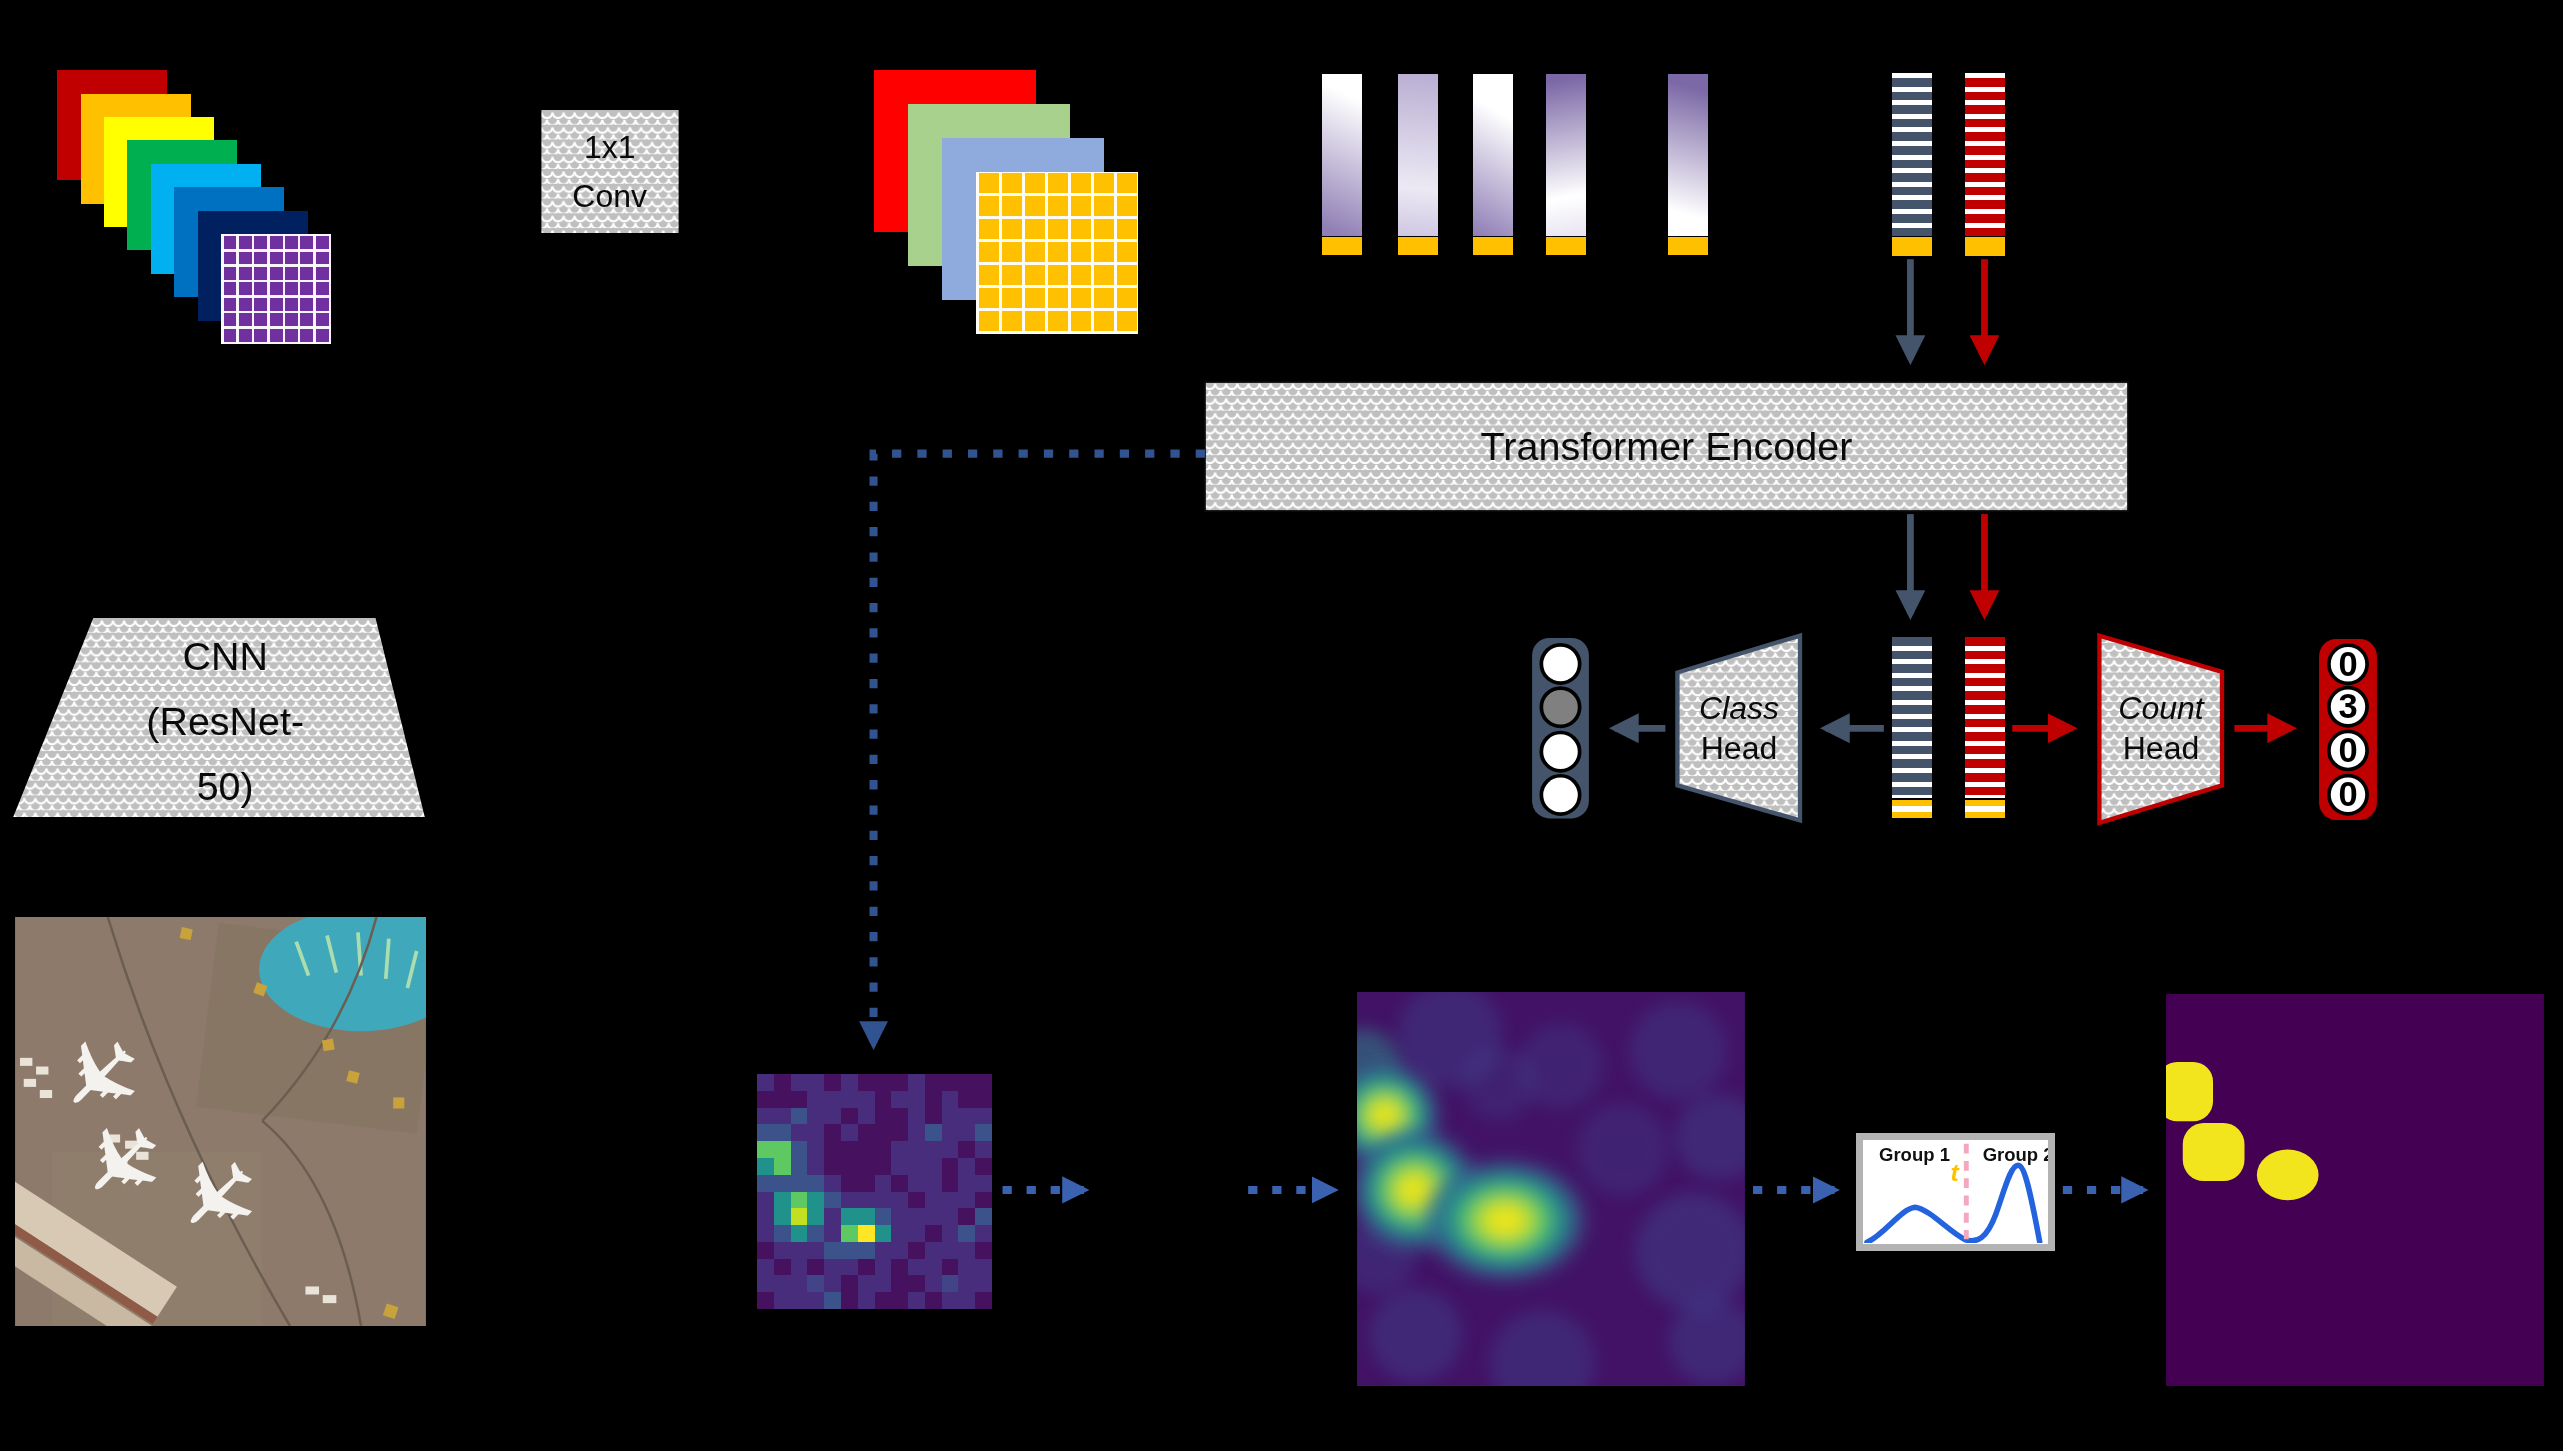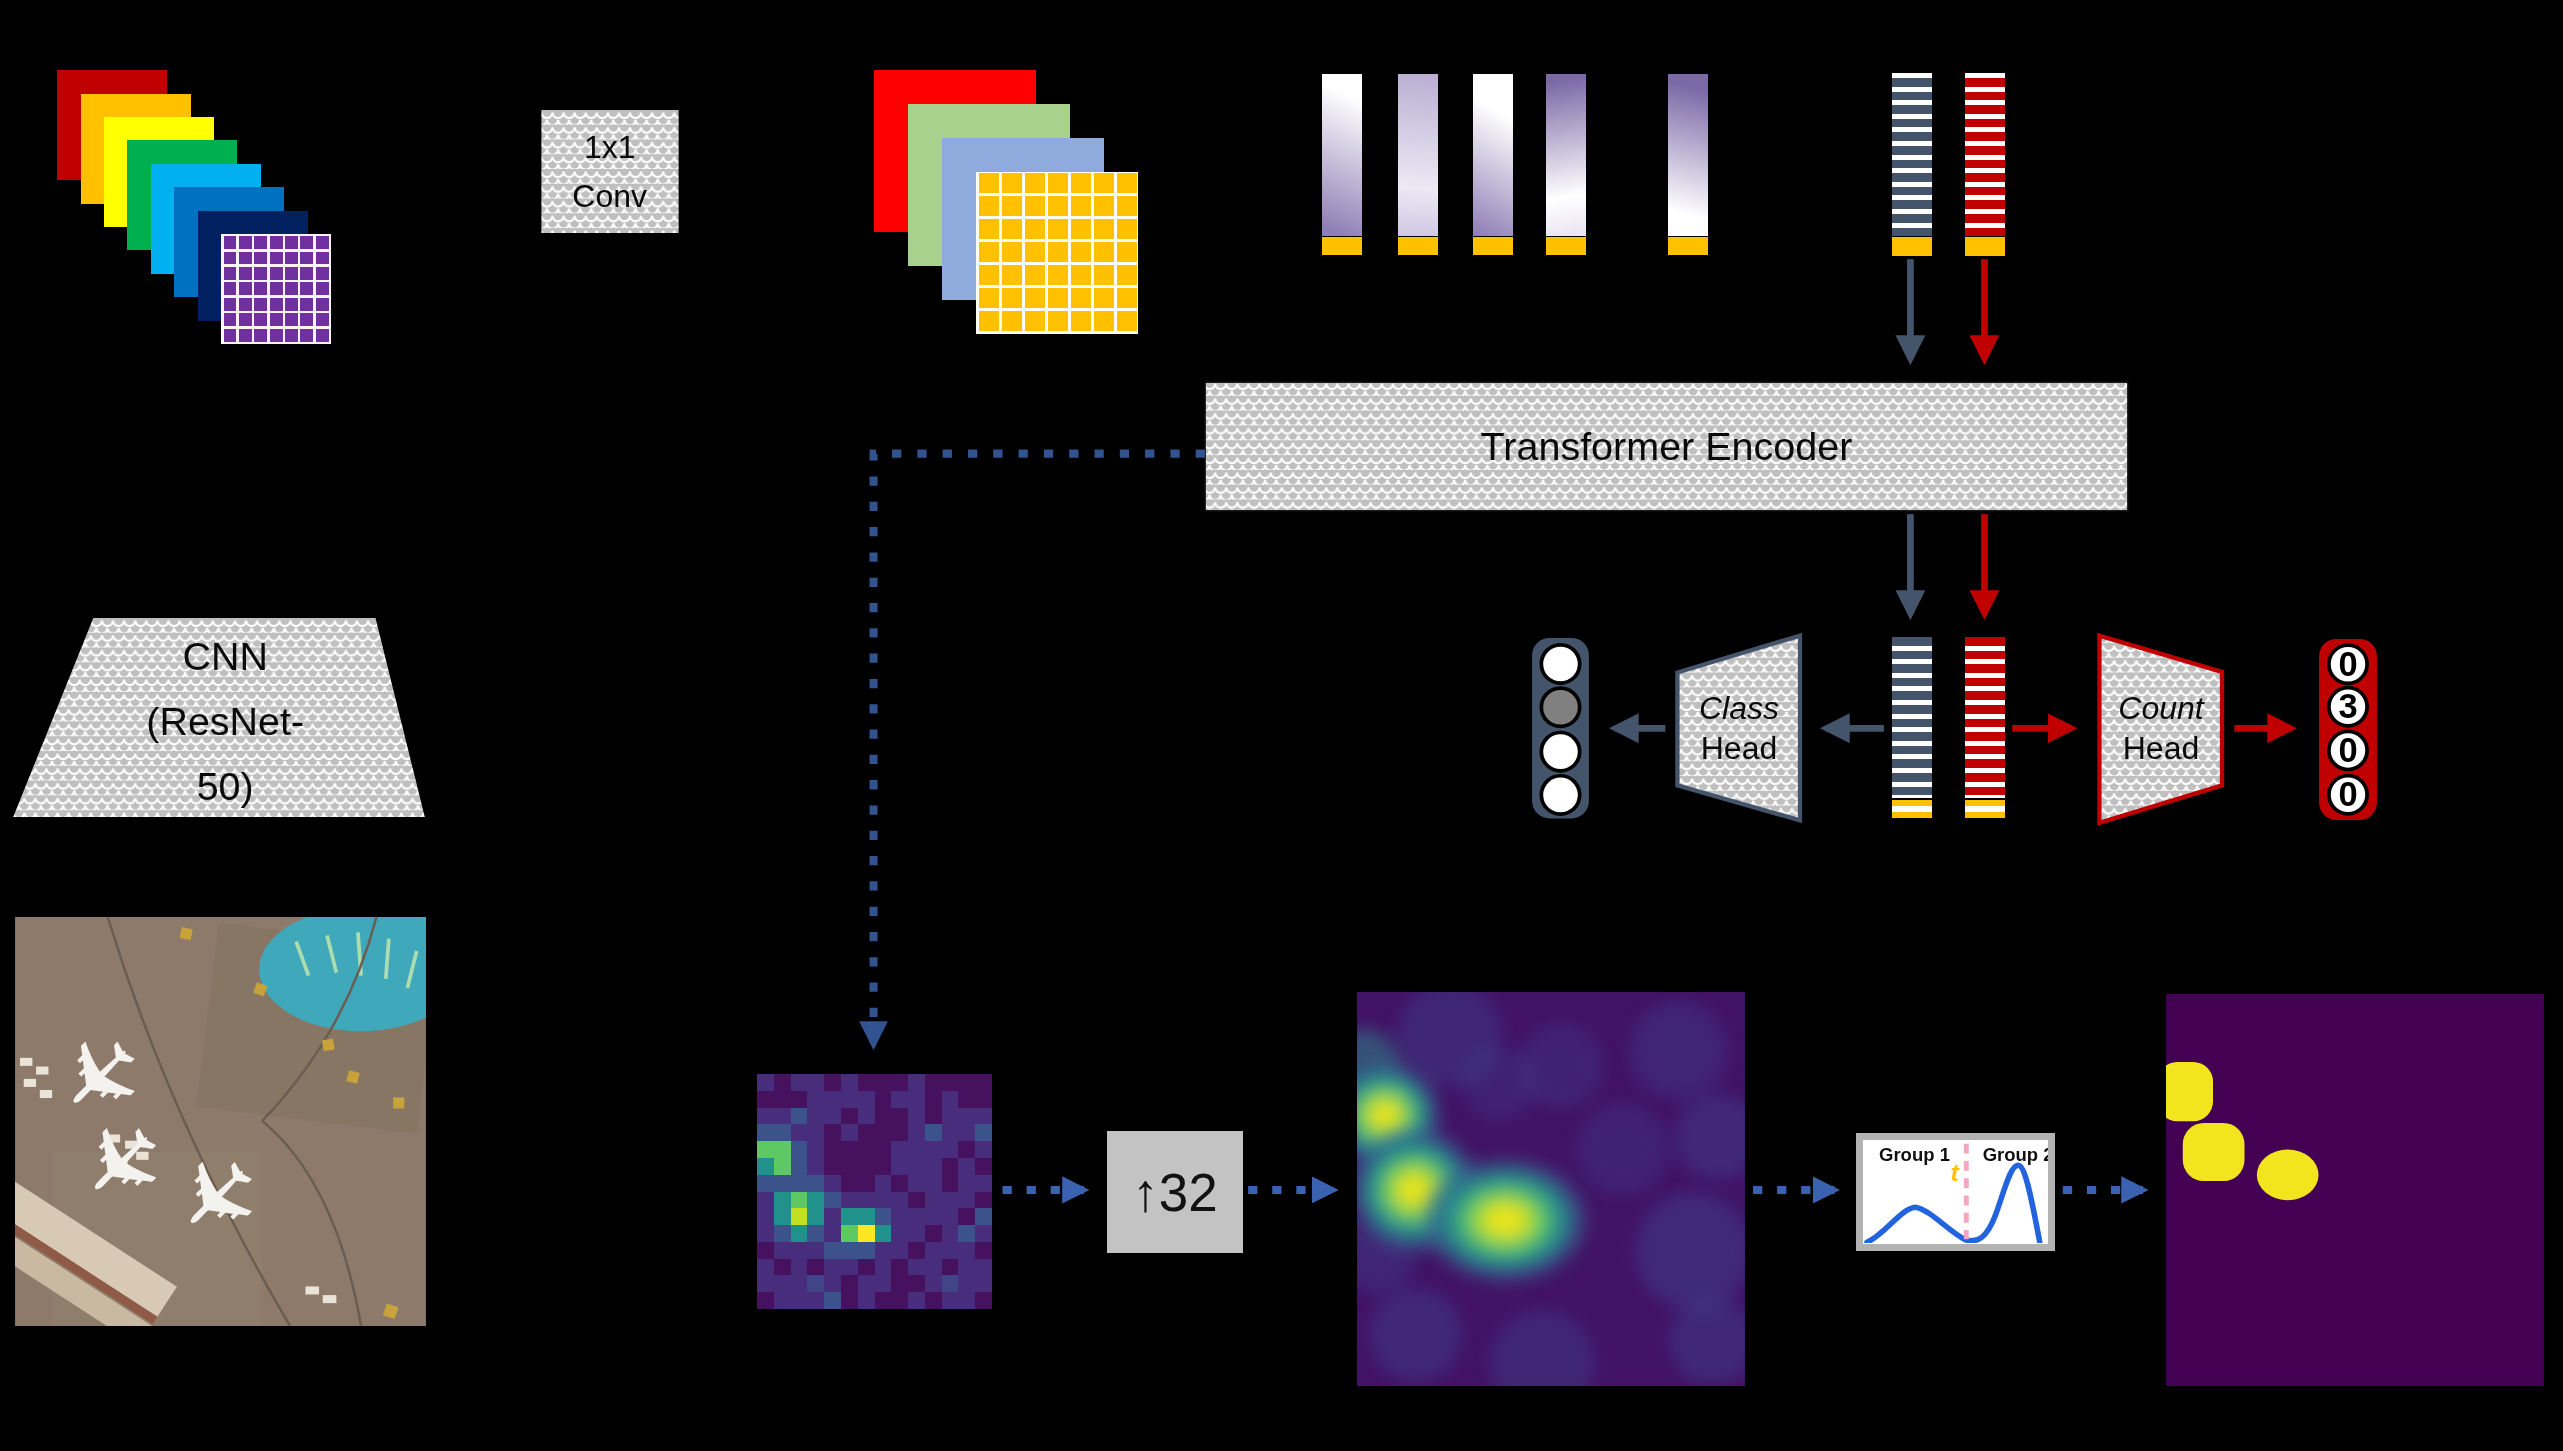--- a/index.html
+++ b/index.html
@@ -407,23 +407,20 @@
       <div style="background-color: rgb(71, 45, 123);"></div>
       <div style="background-color: rgb(70, 17, 94);"></div>
       <div style="background-color: rgb(70, 17, 94);"></div>
       <div style="background-color: rgb(71, 45, 123);"></div>
       <div style="background-color: rgb(70, 17, 94);"></div>
       <div style="background-color: rgb(71, 45, 123);"></div>
       <div style="background-color: rgb(71, 45, 123);"></div>
       <div style="background-color: rgb(70, 17, 94);"></div>
     </div>
 
-  <div id="upsample-box" class="abs">
-    <span>↑32</span>
-  </div>
 
   <svg class="abs" style="left:1357px;top:992px" width="388" height="394" viewBox="0 0 628 638">
     <rect id="large-map-bg" width="628" height="638" fill="#421266"></rect>
     <g id="large-map-blobs">
         <circle cx="150" cy="70" r="85" fill="#3e5da0" opacity="0.28" filter="url(#soft)"></circle>
         <circle cx="330" cy="120" r="70" fill="#3e5da0" opacity="0.22" filter="url(#soft)"></circle>
         <circle cx="520" cy="95" r="80" fill="#3e5da0" opacity="0.25" filter="url(#soft)"></circle>
         <circle cx="585" cy="235" r="70" fill="#3e5da0" opacity="0.3" filter="url(#soft)"></circle>
         <circle cx="545" cy="420" r="95" fill="#3e5da0" opacity="0.32" filter="url(#soft)"></circle>
         <circle cx="575" cy="565" r="70" fill="#3e5da0" opacity="0.3" filter="url(#soft)"></circle>

